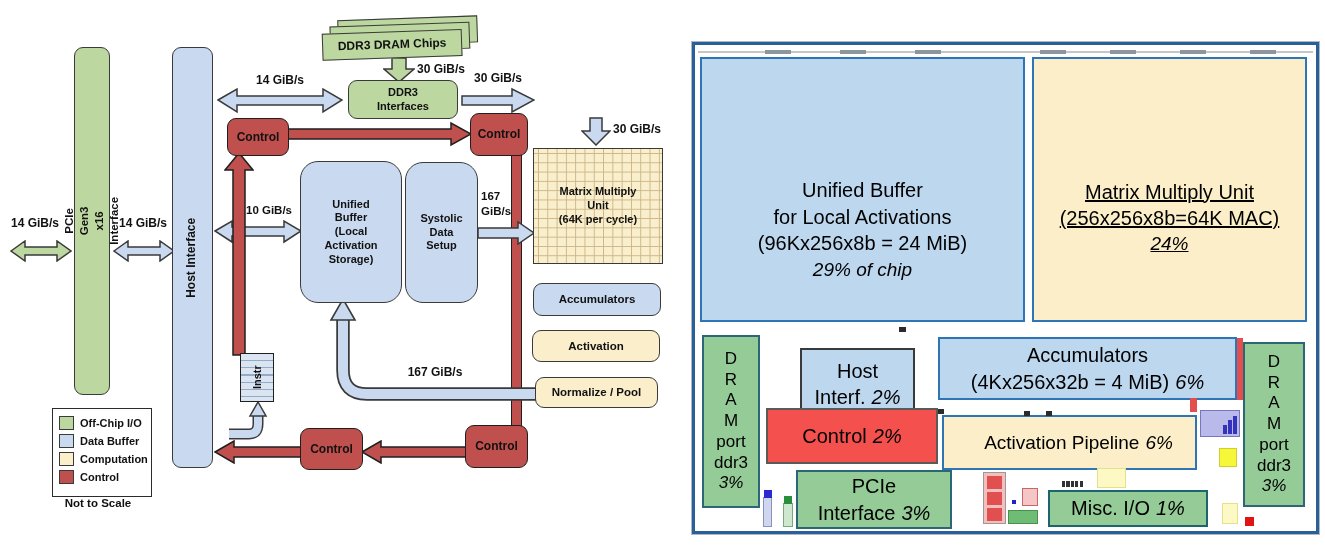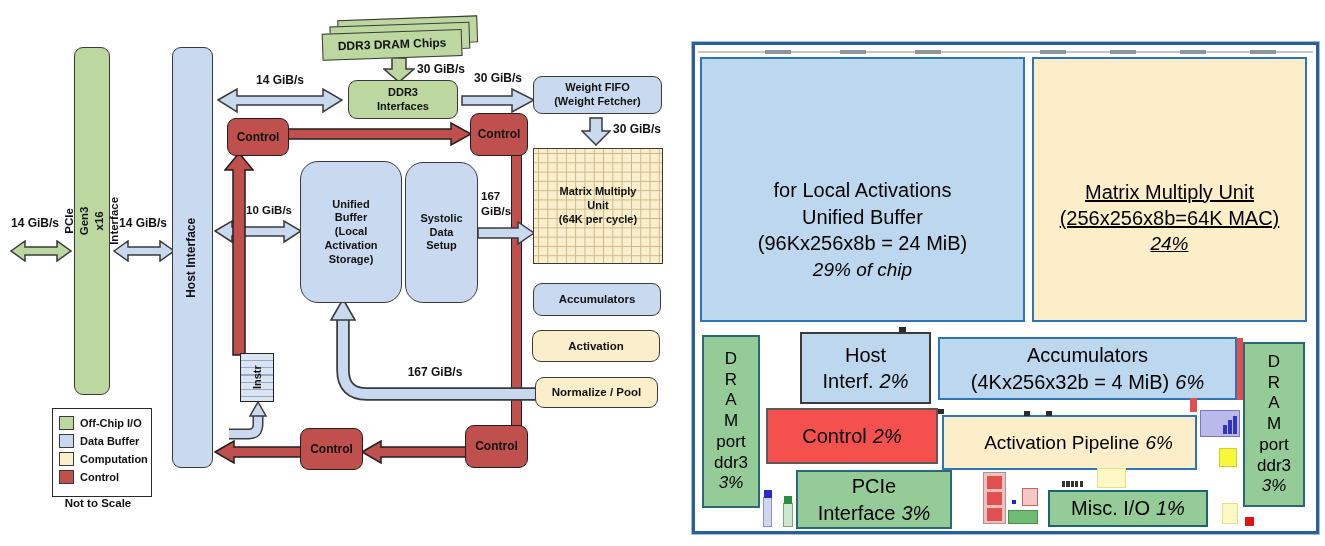--- a/index.html
+++ b/index.html
@@ -132,22 +132,20 @@
   </div>
 
   <div class="bx gn rnd pre" style="left:348px;top:80px;width:110px;height:39px;">DDR3
 Interfaces</div>
 
   <div class="bx rd" style="left:227px;top:118px;width:62px;height:38px;">Control</div>
   <div class="bx rd" style="left:470px;top:113px;width:58px;height:43px;">Control</div>
   <div class="bx rd" style="left:300px;top:428px;width:63px;height:42px;">Control</div>
   <div class="bx rd" style="left:465px;top:425px;width:63px;height:43px;">Control</div>
 
-  <div class="bx bl rnd pre" style="left:533px;top:76px;width:129px;height:38px;">Weight FIFO
-(Weight Fetcher)</div>
 
   <div class="bx grid pre" style="left:533px;top:148px;width:130px;height:116px;">Matrix Multiply
 Unit
 (64K per cycle)</div>
 
   <div class="bx bl rnd" style="left:533px;top:283px;width:128px;height:33px;font-size:11.5px;">Accumulators</div>
   <div class="bx tn rnd" style="left:532px;top:330px;width:128px;height:32px;font-size:11.5px;">Activation</div>
   <div class="bx tn rnd" style="left:535px;top:377px;width:123px;height:31px;font-size:11.5px;">Normalize / Pool</div>
 
   <div class="bx bl rnd-lg pre" style="left:300px;top:161px;width:102px;height:142px;">Unified
@@ -200,22 +198,22 @@
   <div class="gdash" style="left:765px;top:50px;width:26px;"></div>
   <div class="gdash" style="left:840px;top:50px;width:26px;"></div>
   <div class="gdash" style="left:915px;top:50px;width:26px;"></div>
   <div class="gdash" style="left:1040px;top:50px;width:26px;"></div>
   <div class="gdash" style="left:1110px;top:50px;width:26px;"></div>
   <div class="gdash" style="left:1180px;top:50px;width:26px;"></div>
   <div class="gdash" style="left:1250px;top:50px;width:26px;"></div>
 
   <div class="fbx f-blue f20" style="left:700px;top:57px;width:325px;height:265px;">
     <div style="transform:translateY(40px);">
+      <div>Unified Buffer</div>
       <div>for Local Activations</div>
-      <div>Unified Buffer</div>
       <div>(96Kx256x8b = 24 MiB)</div>
       <div class="it" style="font-size:19px;">29% of chip</div>
     </div>
   </div>
 
   <div class="fbx f-yellow f20" style="left:1032px;top:57px;width:275px;height:265px;">
     <div style="transform:translateY(28px);text-decoration:underline;">
       <div>Matrix Multiply Unit</div>
       <div>(256x256x8b=64K MAC)</div>
       <div class="it" style="font-size:19px;">24%</div>
@@ -225,21 +223,21 @@
   <div class="fbx f-green f17" style="left:702px;top:335px;width:58px;height:173px;">
     <div class="pre">D
 R
 A
 M
 port
 ddr3</div>
     <div class="it">3%</div>
   </div>
 
-  <div class="fbx f-blue f20" style="left:800px;top:332px;width:131px;height:72px;border-color:#3a3a3a;">
+  <div class="fbx f-blue f20" style="left:800px;top:348px;width:115px;height:72px;border-color:#3a3a3a;">
     <div>Host</div>
     <div class="row">
       <span>Interf.</span>
       <span class="it">2%</span>
     </div>
   </div>
 
   <div class="fbx f-blue f20" style="left:938px;top:337px;width:299px;height:63px;">
     <div>Accumulators</div>
     <div class="row">

